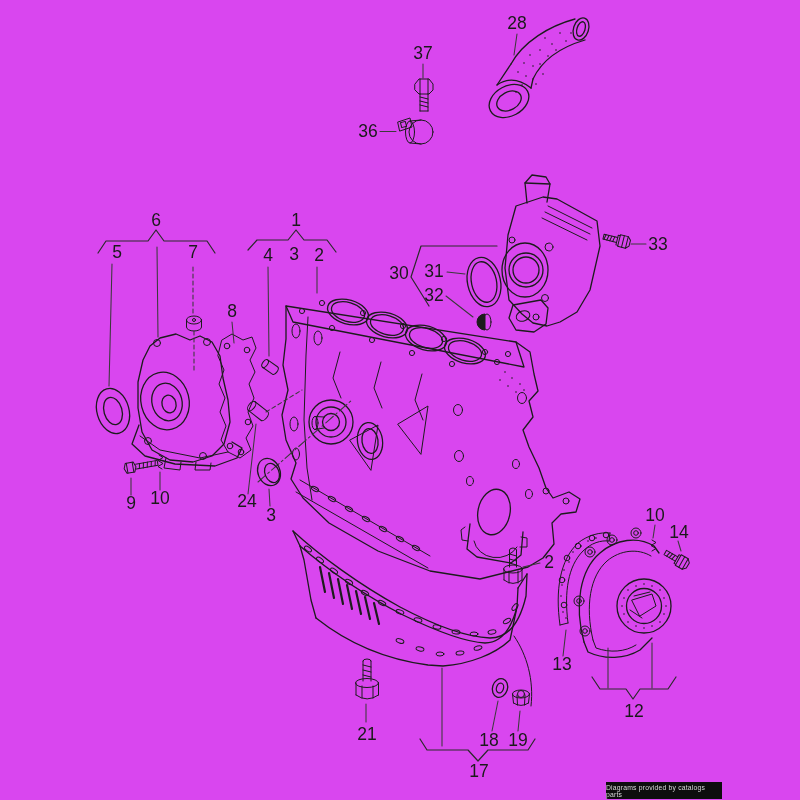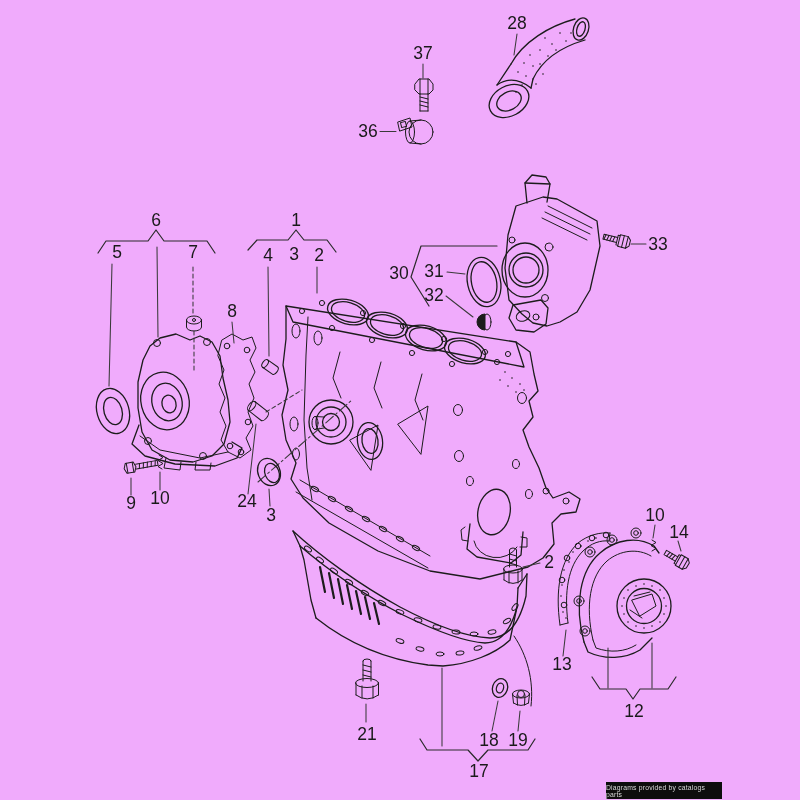--- a/index.html
+++ b/index.html
@@ -1,16 +1,16 @@
 <!DOCTYPE html>
 <html><head>
 <meta charset="utf-8">
 <style>
   html,body{margin:0;padding:0;background:#ffffff;}
-  #stage{position:relative;width:800px;height:800px;background:#f0abfc;overflow:hidden;
+  #stage{position:relative;width:800px;height:800px;background:#d946ef;overflow:hidden;
          font-family:"Liberation Sans", sans-serif;}
   svg{position:absolute;left:0;top:0;}
   .part{stroke:#1c1c1c;fill:none;stroke-width:1.3;stroke-linecap:round;stroke-linejoin:round;}
   .thin{stroke-width:1;}
   .leader{stroke:#3a3a3a;fill:none;stroke-width:1.05;stroke-linecap:round;}
   .dashlead{stroke-dasharray:4 3;}
   .brace{stroke:#2a2a2a;fill:none;stroke-width:1.2;stroke-linecap:round;stroke-linejoin:round;}
   .dots circle{fill:#1c1c1c;stroke:none;}
   .callout{font-family:"Liberation Sans", sans-serif;font-size:17.5px;fill:#1a1a1a;}
   .slot{stroke:#1c1c1c;stroke-width:2.2;stroke-linecap:round;}

